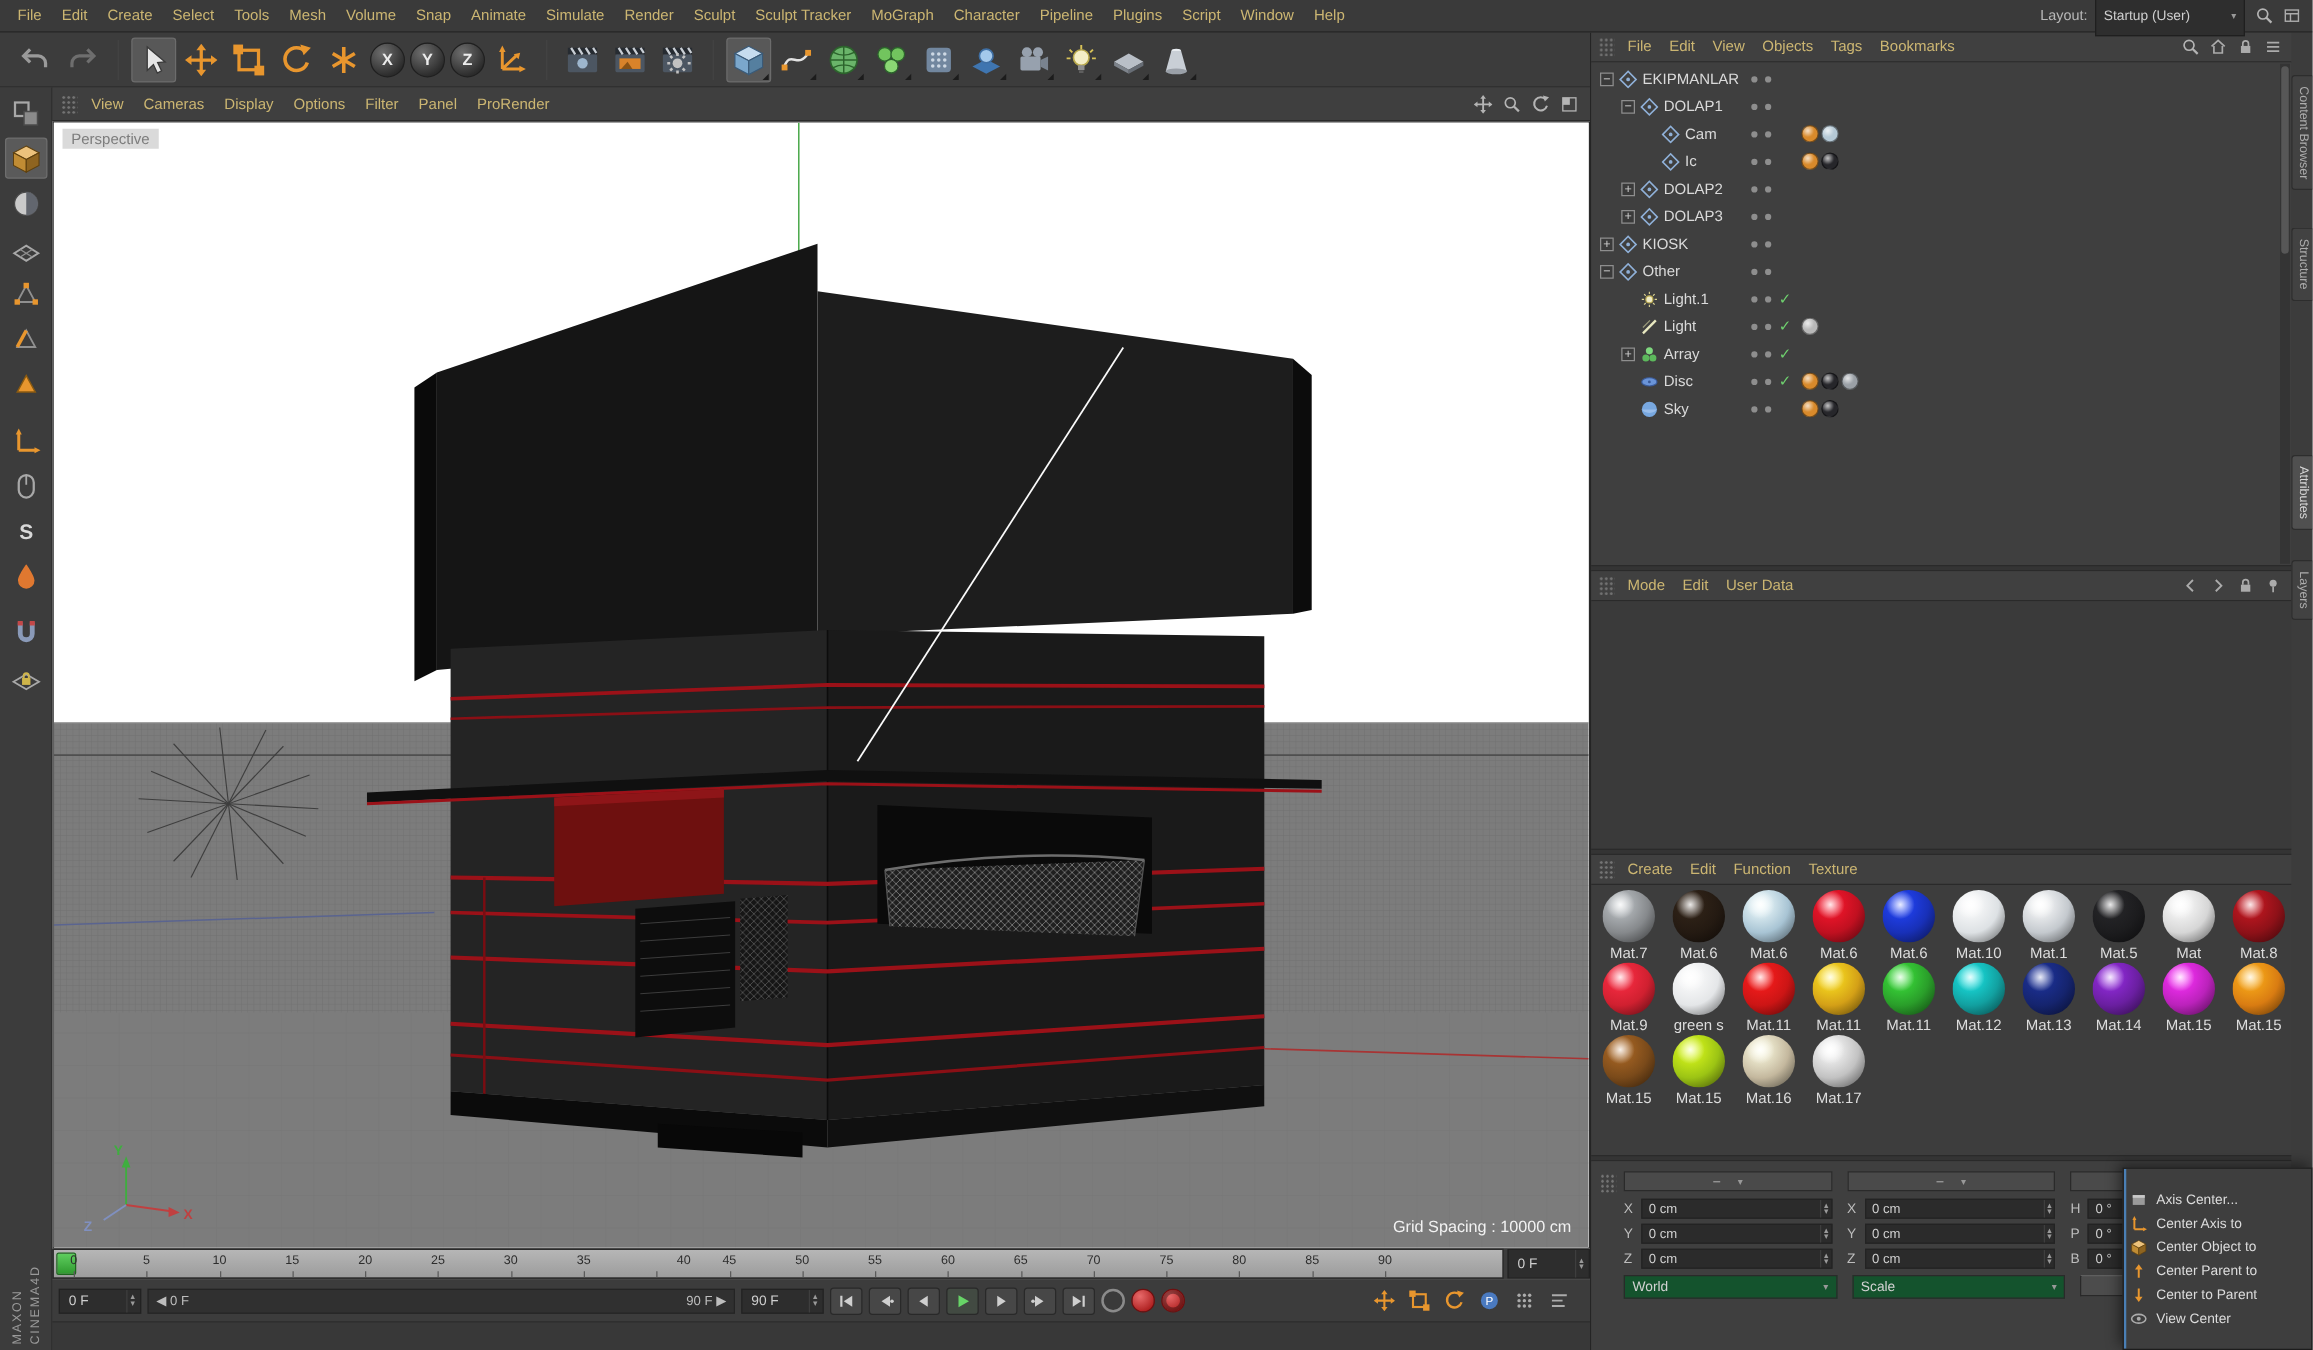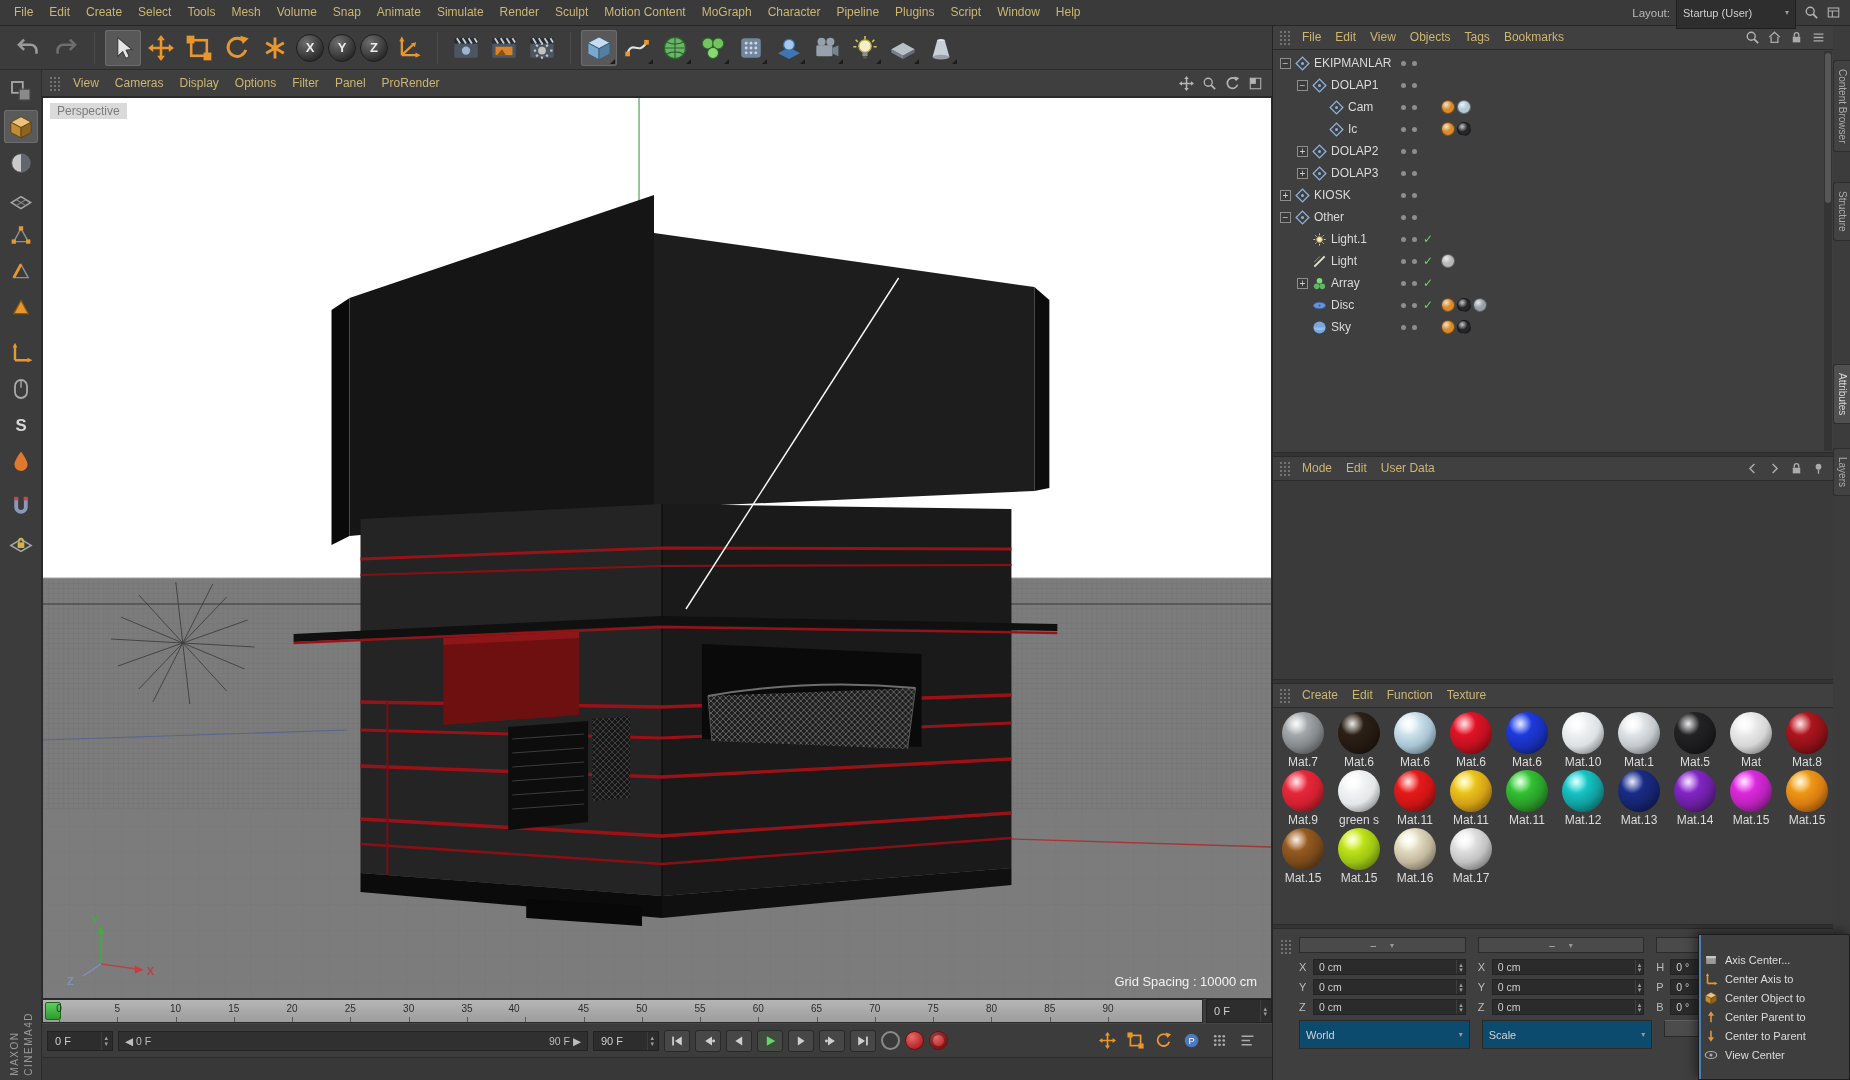--- a/index.html
+++ b/index.html
@@ -103,21 +103,21 @@
 #coords{position:relative;width:560px;height:151px;background:#3f3f3f;padding:8px 10px 0 26px}
 #coords .grip{position:absolute;left:4px;top:10px}
 #coord-grid{display:flex;gap:12px}
 .coord-col{flex:1}
 .coord-head{height:16px;background:#4a4a4a;border:1px solid #2a2a2a;display:flex;align-items:center;justify-content:center;gap:14px;font-size:10px;color:#bdbdbd;margin-bottom:4px}
 .coord-head .arr{font-size:8px;color:#999}
 .coord-row{display:flex;align-items:center;height:20px}
 .coord-label{width:14px;font-size:11px;color:#bdbdbd}
 .coord-field{flex:1;height:16px;background:#2b2b2b;border:1px solid #232323;display:flex;align-items:center;padding-left:5px;font-size:10.5px;color:#cfcfcf}
 #coord-buttons{display:flex;gap:12px;margin-top:3px}
-.dd{flex:1;height:29px;background:#0c4a6e;border:1px solid #2a2a2a;display:flex;align-items:center;padding:0 6px;font-size:11px;color:#d2d2d2}
+.dd{flex:1;height:19px;background:#14532d;border:1px solid #2a2a2a;display:flex;align-items:center;padding:0 6px;font-size:11px;color:#d2d2d2}
 .dd .arr{margin-left:auto;font-size:8px;color:#999}
 .pbtn{flex:1;height:17px;background:#4c4c4c;border:1px solid #292929;border-top-color:#5f5f5f;display:flex;align-items:center;justify-content:center;font-size:11px;color:#dedede}
 .vtab{position:absolute;right:0;width:17px;padding:8px 2px;background:#424242;border:1px solid #2d2d2d;border-right:none;border-radius:3px 0 0 3px;writing-mode:vertical-rl;font-size:10px;color:#adadad;text-align:center}
 .vtab.active{background:#505050;color:#d8d8d8}
 
 
 #context-menu{position:absolute;right:0;bottom:0;width:152px;background:#3e3e3e;border:1px solid #1d1d1d;box-shadow:-3px -3px 10px rgba(0,0,0,.45),inset 2px 0 0 #4a7fb5;z-index:50;padding:15px 0}
 .cm-item{position:relative;height:19px;display:flex;align-items:center;padding-left:26px;font-size:11px;color:#dcdcdc;white-space:nowrap}
 .cm-item .icon{position:absolute;left:5px;width:14px;height:14px}
 </style>
@@ -131,21 +131,21 @@
       <span class="menu-item">Create</span>
       <span class="menu-item">Select</span>
       <span class="menu-item">Tools</span>
       <span class="menu-item">Mesh</span>
       <span class="menu-item">Volume</span>
       <span class="menu-item">Snap</span>
       <span class="menu-item">Animate</span>
       <span class="menu-item">Simulate</span>
       <span class="menu-item">Render</span>
       <span class="menu-item">Sculpt</span>
-      <span class="menu-item">Motion Content</span>
+      <span class="menu-item">Sculpt Tracker</span>
       <span class="menu-item">MoGraph</span>
       <span class="menu-item">Character</span>
       <span class="menu-item">Pipeline</span>
       <span class="menu-item">Plugins</span>
       <span class="menu-item">Script</span>
       <span class="menu-item">Window</span>
       <span class="menu-item">Help</span>
     </div>
   <div id="menubar-right">
     <span id="layout-label">Layout:</span>
@@ -667,21 +667,21 @@
         <span class="tick" style="left: 190.833px;">15</span>
         <span class="tick-line" style="left: 249.111px;"></span>
         <span class="tick" style="left: 249.111px;">20</span>
         <span class="tick-line" style="left: 307.389px;"></span>
         <span class="tick" style="left: 307.389px;">25</span>
         <span class="tick-line" style="left: 365.667px;"></span>
         <span class="tick" style="left: 365.667px;">30</span>
         <span class="tick-line" style="left: 423.944px;"></span>
         <span class="tick" style="left: 423.944px;">35</span>
         <span class="tick-line" style="left: 482.222px;"></span>
-        <span class="tick" style="left: 471px;">40</span>
+        <span class="tick" style="left: 504px;">40</span>
         <span class="tick-line" style="left: 540.5px;"></span>
         <span class="tick" style="left: 540.5px;">45</span>
         <span class="tick-line" style="left: 598.778px;"></span>
         <span class="tick" style="left: 598.778px;">50</span>
         <span class="tick-line" style="left: 657.056px;"></span>
         <span class="tick" style="left: 657.056px;">55</span>
         <span class="tick-line" style="left: 715.333px;"></span>
         <span class="tick" style="left: 715.333px;">60</span>
         <span class="tick-line" style="left: 773.611px;"></span>
         <span class="tick" style="left: 773.611px;">65</span>

